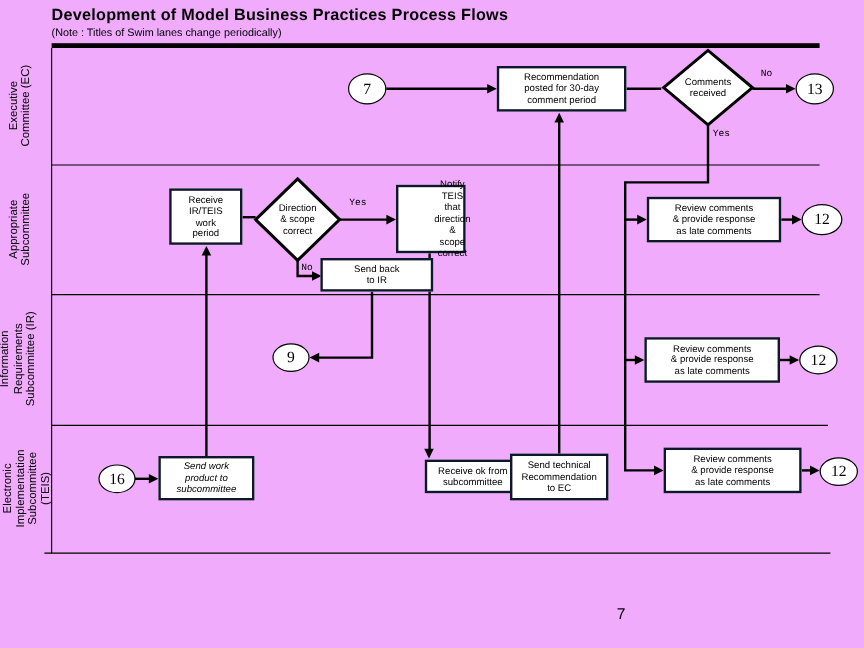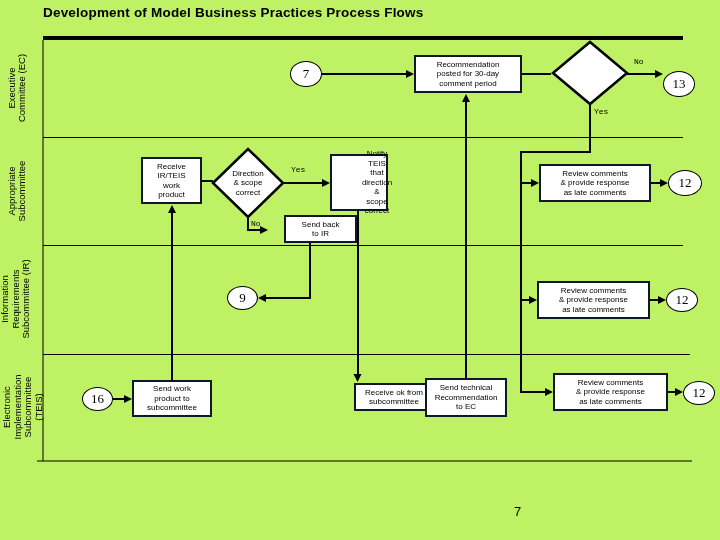--- a/index.html
+++ b/index.html
@@ -1,17 +1,17 @@
 <!DOCTYPE html>
 <html><head>
 <meta charset="utf-8">
 <style>
   html,body { margin:0; padding:0; background:#fff; }
   .stage {
-    position:relative; width:720px; height:540px; background:#bef264;
+    position:relative; width:720px; height:540px; background:#f0abfc;
     font-family:"Liberation Sans", sans-serif; color:#000; overflow:hidden;
   }
   .title {
     position:absolute; left:43px; top:5px; font-size:13.5px; font-weight:bold;
     letter-spacing:0.2px; white-space:nowrap;
   }
   .subtitle {
     position:absolute; left:43px; top:22px; font-size:9px; white-space:nowrap;
   }
   .topbar {
@@ -44,20 +44,21 @@
     position:absolute; left:514px; top:504px; font-size:13px;
     font-family:"Liberation Sans", sans-serif;
   }
 </style>
 </head>
 <body>
 
 <div class="stage">
 
   <div class="title">Development of Model Business Practices Process Flows</div>
+  <div class="subtitle">(Note : Titles of Swim lanes change periodically)</div>
   <div class="topbar"></div>
 
   <svg class="layer" width="720" height="540">
 
     <g stroke="#000" stroke-width="1">
       <line x1="43" y1="40" x2="43" y2="461"></line>
       <line x1="43" y1="137.5" x2="683" y2="137.5"></line>
       <line x1="43" y1="245.5" x2="683" y2="245.5"></line>
       <line x1="43" y1="354.5" x2="690" y2="354.5"></line>
       <line x1="37" y1="461" x2="692" y2="461"></line>
@@ -119,53 +120,55 @@
   <div class="lane-label" style="left:-57px; top:332px;">Technical
 Electronic
 Implementation
 Subcommittee
 (TEIS)</div>
 
   <div class="onode" style="left:290px; top:61px; width:32px; height:26px;">7</div>
   <div class="pbox" style="left:414px; top:55px; width:108px; height:38px;">Recommendation
 posted for 30-day
 comment period</div>
+  <div class="dtext" style="left:553px; top:55px; width:74px; height:36px;">Comments
+received</div>
   <div class="flabel" style="left:634px; top:57px;">No</div>
-  <div class="onode" style="left:663px; top:71px; width:32px; height:26px;">13</div>
+  <div class="onode" style="left:663px; top:61px; width:32px; height:26px;">13</div>
   <div class="flabel" style="left:594px; top:107px;">Yes</div>
 
   <div class="pbox" style="left:141px; top:157px; width:61px; height:47px;">Receive
 IR/TEIS
 work
-product</div>
+period</div>
   <div class="dtext" style="left:213px; top:160px; width:70px; height:46px;">Direction
 &amp; scope
 correct</div>
   <div class="flabel" style="left:291px; top:165px;">Yes</div>
   <div class="pbox" style="left:330px; top:154px; width:58px; height:57px;padding-left:36px;">Notify TEIS
 that
 direction &amp;
 scope
 correct</div>
   <div class="flabel" style="left:251px; top:219px;">No</div>
-  <div class="pbox" style="left:284px; top:215px; width:73px; height:28px;">Send back
+  <div class="pbox" style="left:267px; top:215px; width:94px; height:28px;">Send back
 to IR</div>
   <div class="pbox" style="left:539px; top:164px; width:112px; height:38px;">Review comments
 &amp; provide response
 as late comments</div>
   <div class="onode" style="left:668px; top:170px; width:34px; height:26px;">12</div>
 
   <div class="onode" style="left:227px; top:286px; width:31px; height:24px;">9</div>
   <div class="pbox" style="left:537px; top:281px; width:113px; height:38px;">Review comments
 &amp; provide response
 as late comments</div>
   <div class="onode" style="left:666px; top:288px; width:32px; height:24px;">12</div>
 
   <div class="onode" style="left:82px; top:387px; width:31px; height:24px;">16</div>
-  <div class="pbox" style="left:132px; top:380px; width:80px; height:37px;">Send work
+  <div class="pbox" style="left:132px; top:380px; width:80px; height:37px;font-style:italic;">Send work
 product to
 subcommittee</div>
   <div class="pbox" style="left:317px; top:383px; width:80px; height:28px;margin-left:37px;">Receive ok from
 subcommittee</div>
   <div class="pbox" style="left:425px; top:378px; width:82px; height:39px;">Send technical
 Recommendation
 to EC</div>
   <div class="pbox" style="left:553px; top:373px; width:115px; height:38px;">Review comments
 &amp; provide response
 as late comments</div>

